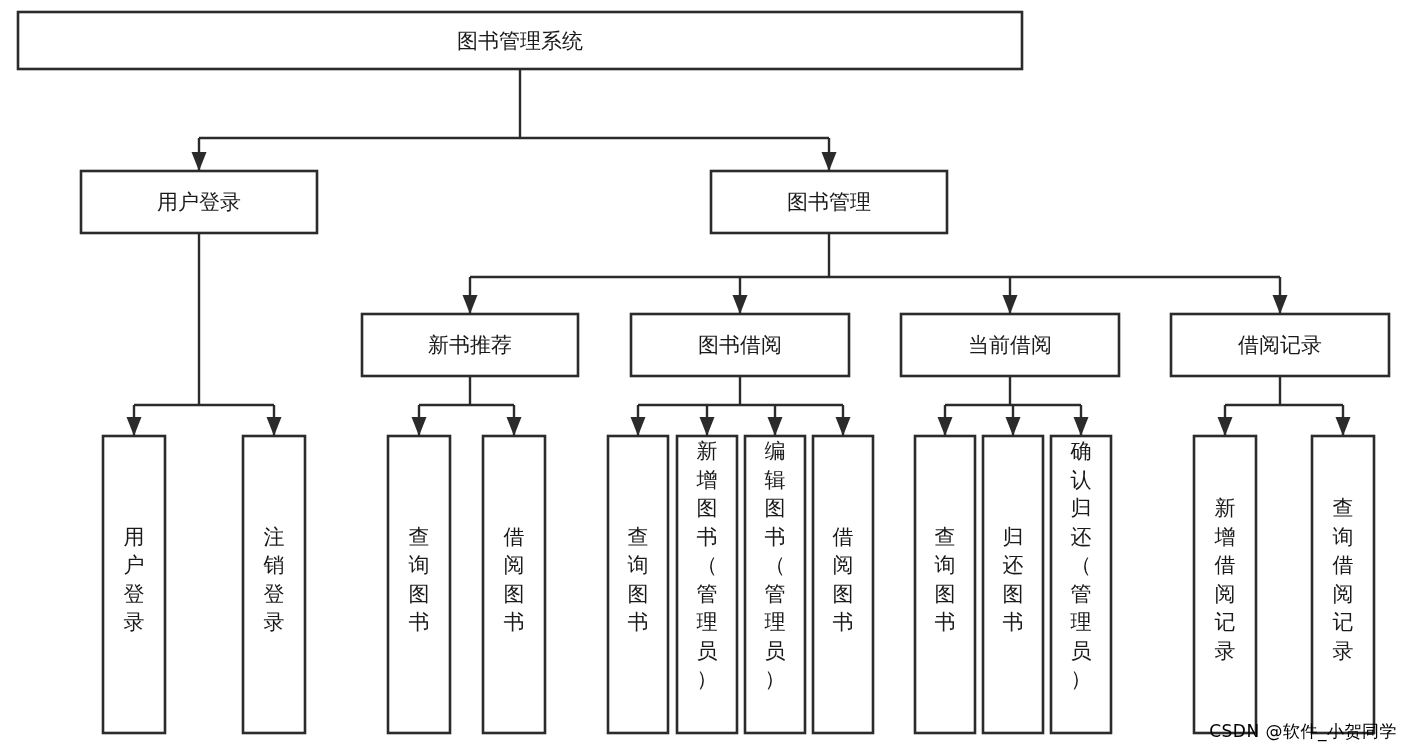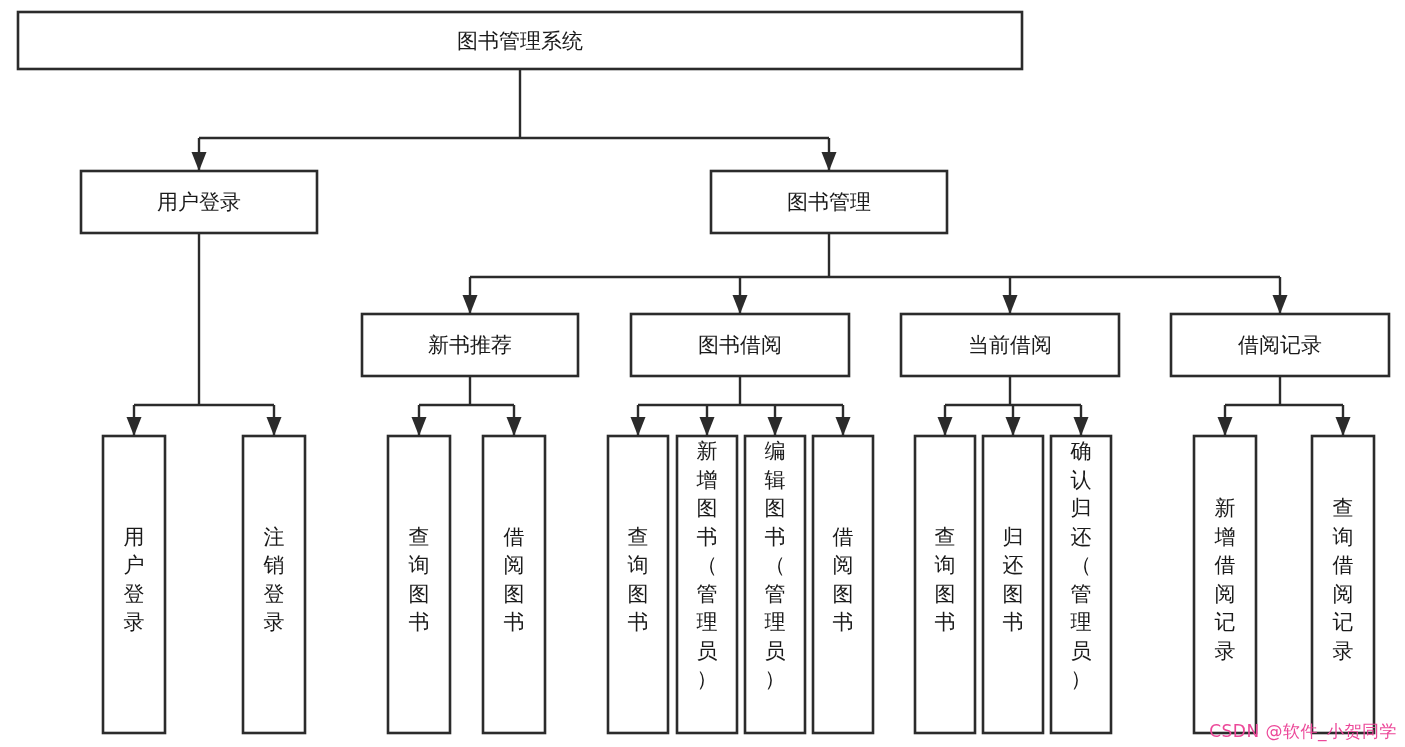--- a/index.html
+++ b/index.html
@@ -53,21 +53,21 @@
     font-family: "DejaVu Sans", "Liberation Sans", sans-serif;
     font-size: 21px;
     text-anchor: middle;
   }
   .watermark {
     position: absolute;
     right: 8px;
     bottom: 4px;
     font-family: "DejaVu Sans", "Liberation Sans", sans-serif;
     font-size: 17px;
-    color: #ec4899;
+    color: #000000;
     white-space: nowrap;
     letter-spacing: 0.5px;
   }
 </style>
 </head>
 <body>
 
 <div id="diagram-root">
 
   <svg id="flow" viewBox="0 0 1405 747" xmlns="http://www.w3.org/2000/svg">

